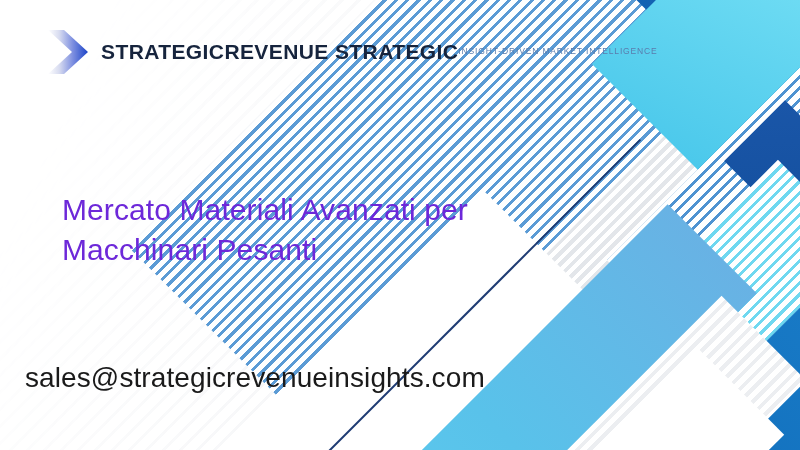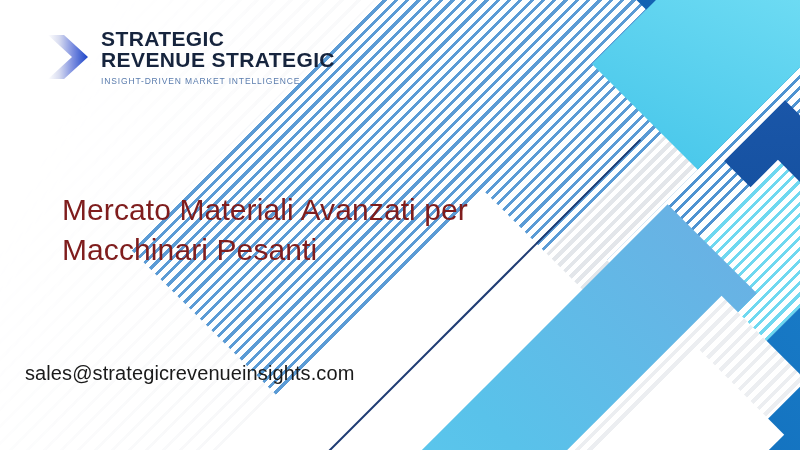--- a/index.html
+++ b/index.html
@@ -219,21 +219,20 @@
     align-items: center;
     gap: 11px;
   }
   .logo-chevron {
     width: 44px;
     height: 48px;
     flex: 0 0 auto;
   }
   .logo-text {
     display: flex;
-    flex-direction: column;
     align-items: flex-start;
   }
   .logo-line1, .logo-line2 {
     font-family: "Liberation Sans", sans-serif;
     font-weight: bold;
     color: #16243d;
     letter-spacing: 0.4px;
     line-height: 1.02;
     font-size: 21px;
     white-space: nowrap;
@@ -251,30 +250,30 @@
   
   .title {
     position: absolute;
     left: 62px;
     top: 190px;
     width: 500px;
     font-family: "Liberation Sans", sans-serif;
     font-size: 30px;
     font-weight: normal;
     line-height: 1.33;
-    color: #7f1d1d;
+    color: #6d28d9;
     letter-spacing: 0.1px;
   }
 
   .email {
     position: absolute;
     left: 25px;
     top: 362px;
     font-family: "Liberation Sans", sans-serif;
-    font-size: 20px;
+    font-size: 28px;
     font-weight: normal;
     color: #1a1a1a;
     letter-spacing: 0.1px;
   }
 </style>
 </head>
 <body>
 
 <div class="slide">
 

